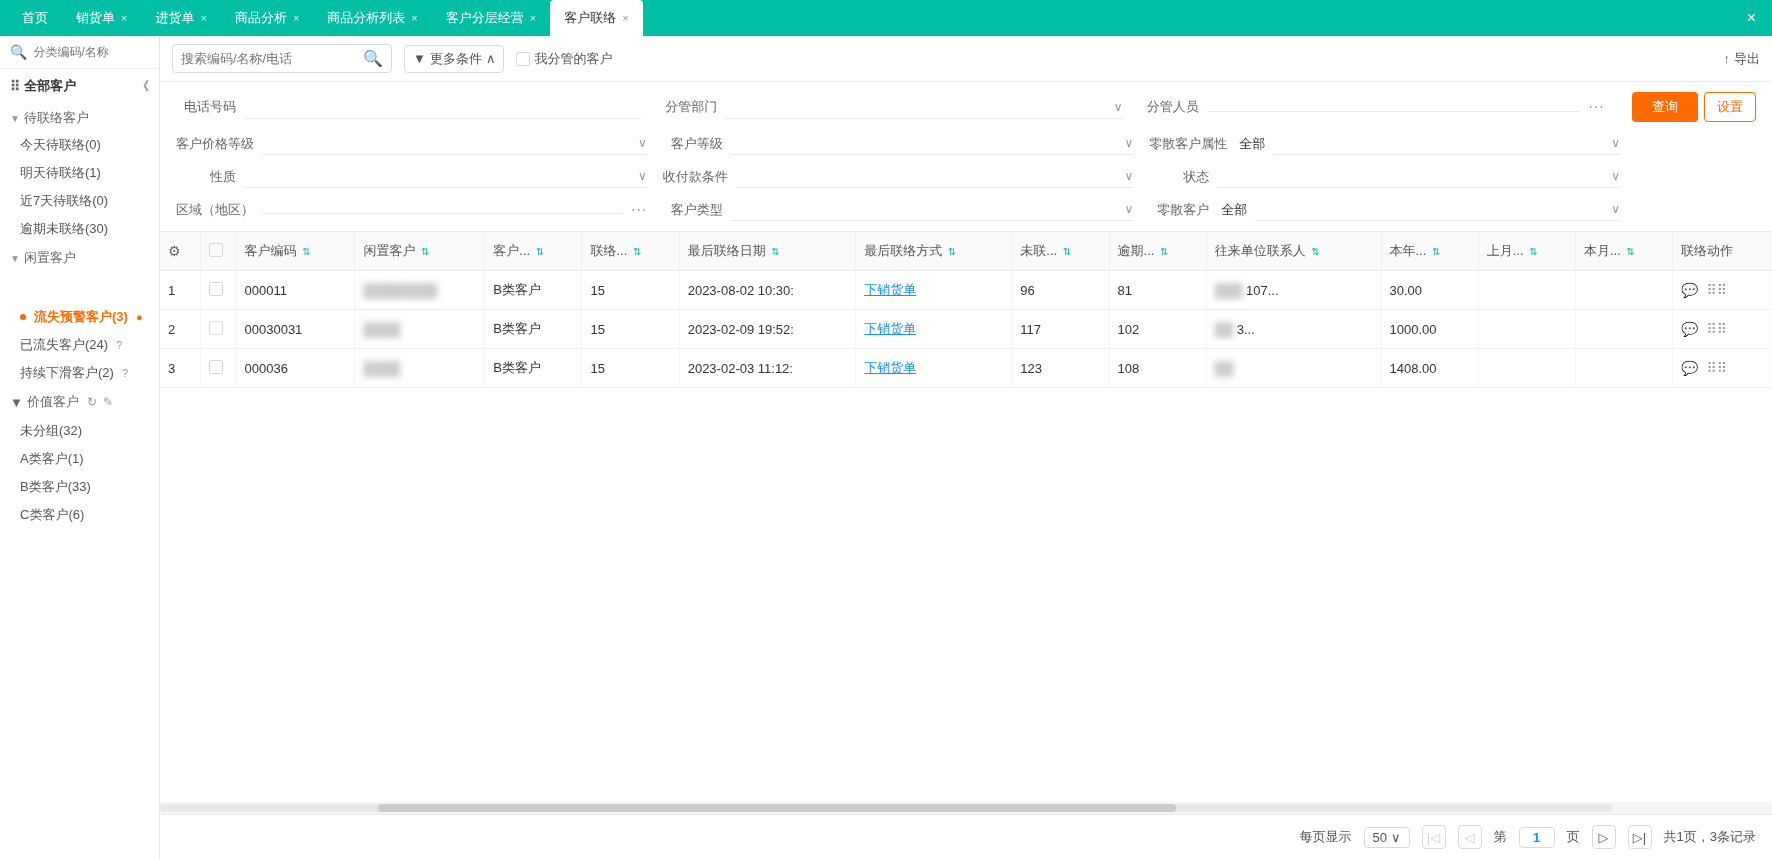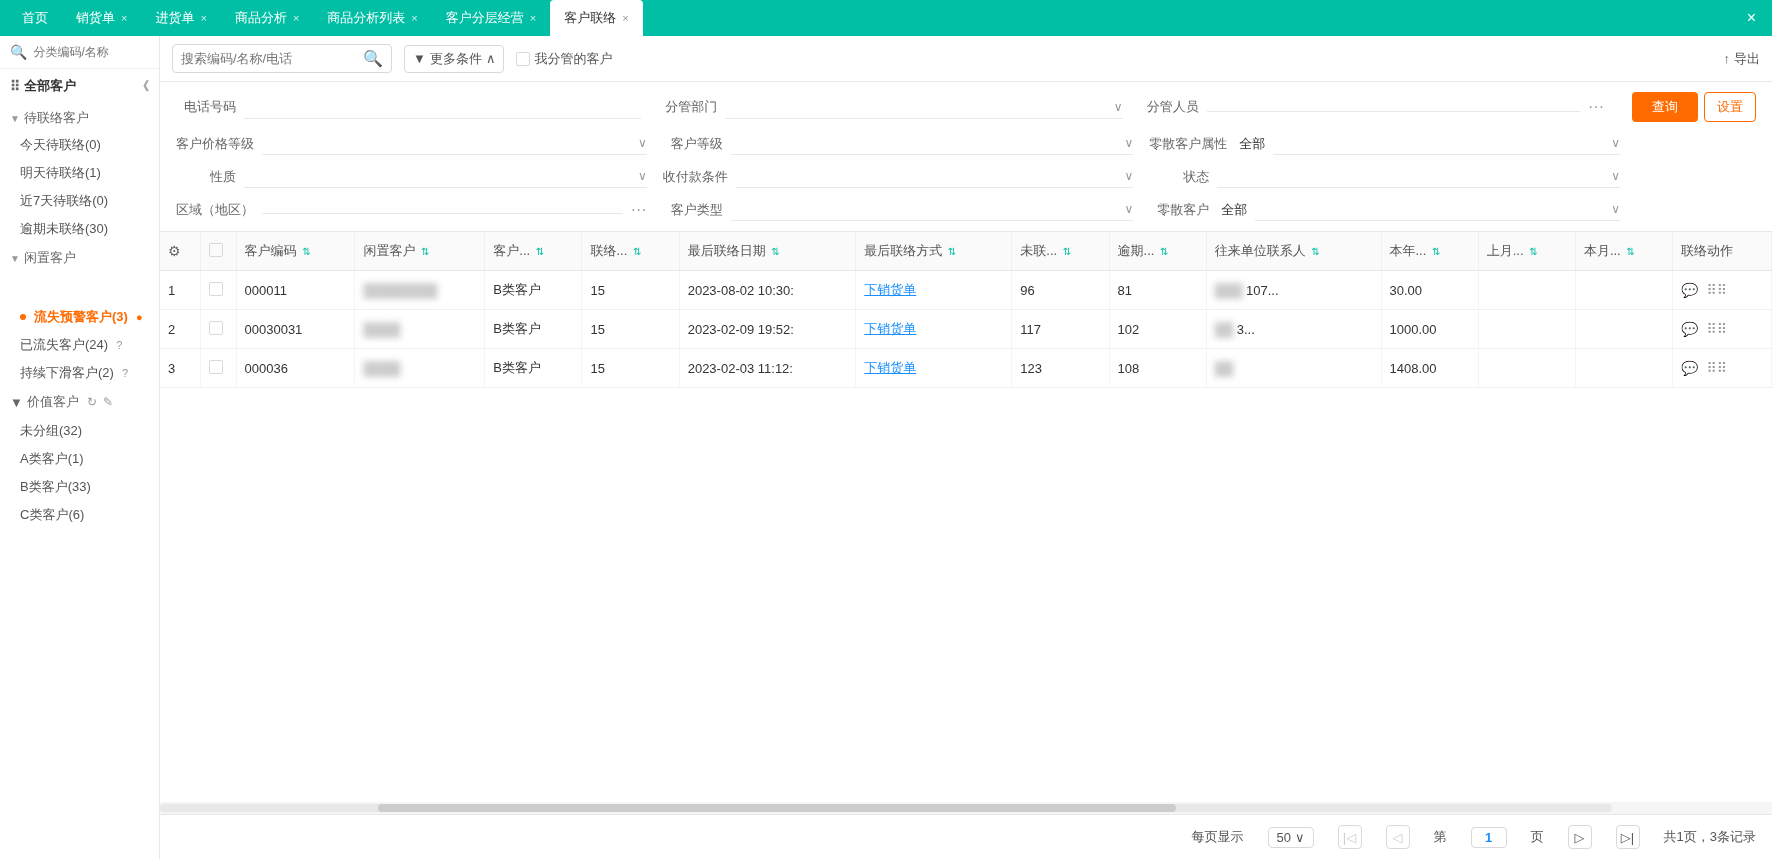--- a/index.html
+++ b/index.html
@@ -392,21 +392,21 @@
     }
 
     
     .pagination {
       display: flex;
       align-items: center;
       justify-content: flex-end;
       padding: 10px 16px;
       background: white;
       border-top: 1px solid #e8e8e8;
-      gap: 24px;
+      gap: 12px;
       font-size: 13px;
       color: #555;
     }
     .page-size-select {
       display: flex;
       align-items: center;
       gap: 4px;
       border: 1px solid #d9d9d9;
       border-radius: 4px;
       padding: 2px 8px;

